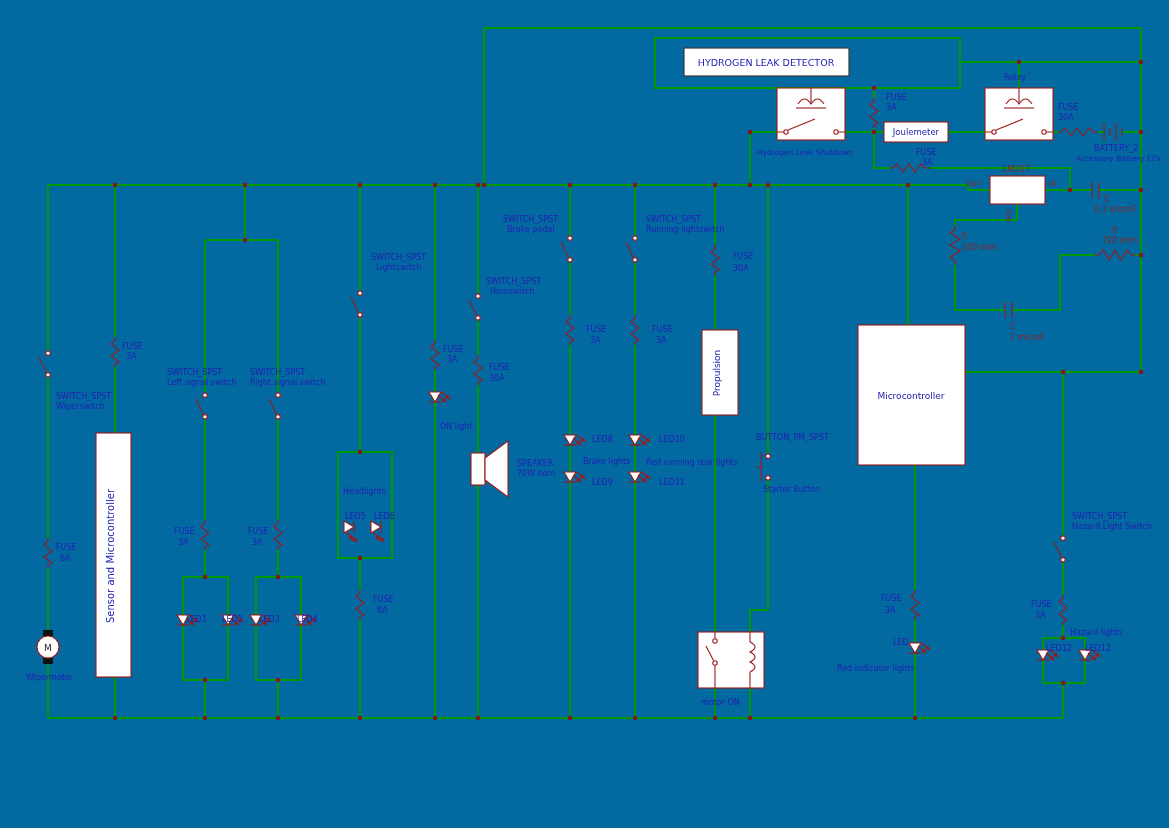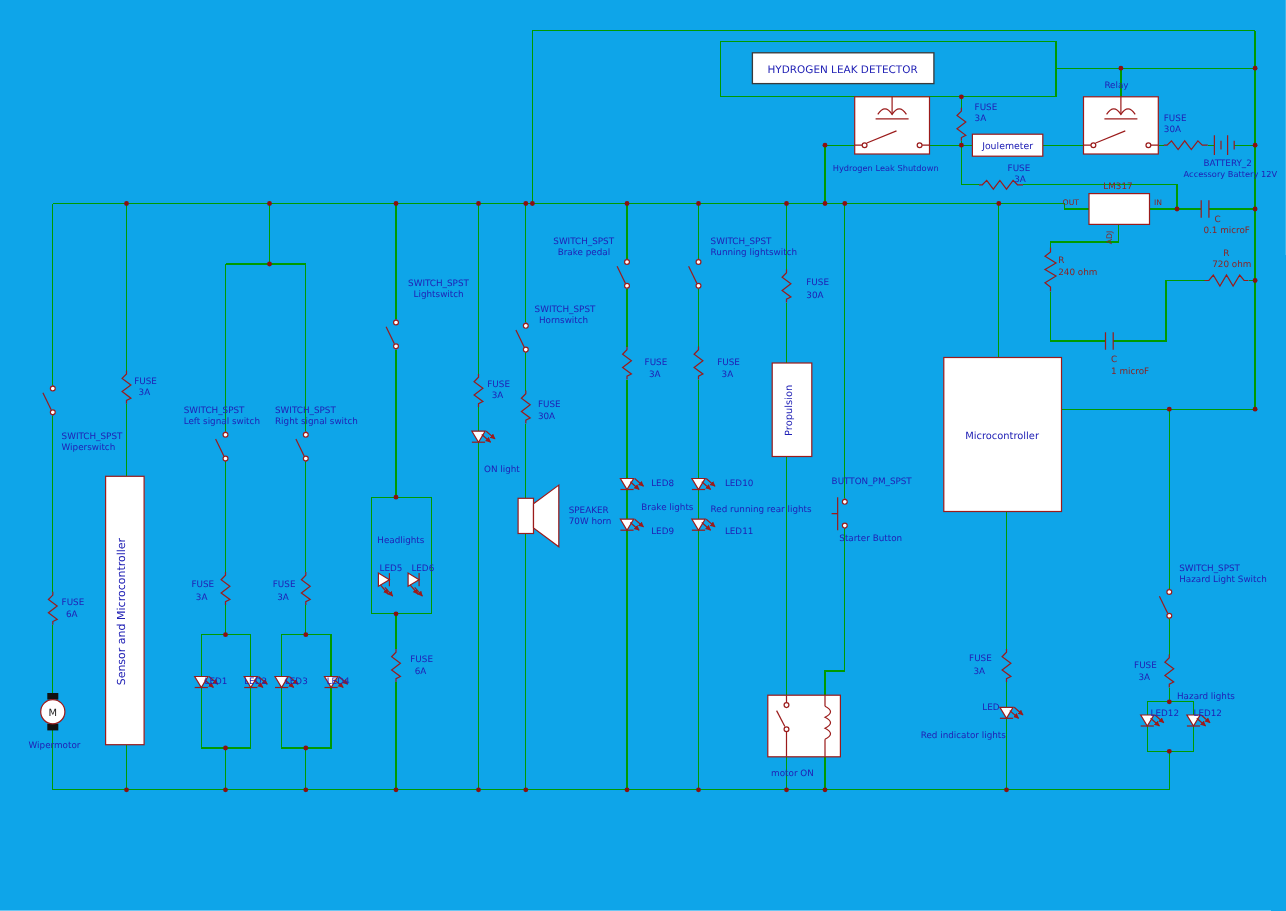--- a/index.html
+++ b/index.html
@@ -1,16 +1,16 @@
 <!DOCTYPE html>
 <html><head>
 <meta charset="utf-8">
 <style>
   html,body{margin:0;padding:0;background:#ffffff;}
-  .stage{width:1169px;height:828px;position:relative;background:#0ea5e9;overflow:hidden;}
+  .stage{width:1169px;height:828px;position:relative;background:#0369a1;overflow:hidden;}
   svg{display:block;}
   text{font-family:"DejaVu Sans","Liberation Sans",sans-serif;}
 </style>
 </head>
 <body>
 
 <div class="stage">
 <svg id="schematic" width="1169" height="828" viewBox="0 0 1169 828" xmlns="http://www.w3.org/2000/svg">
 
   <defs>

